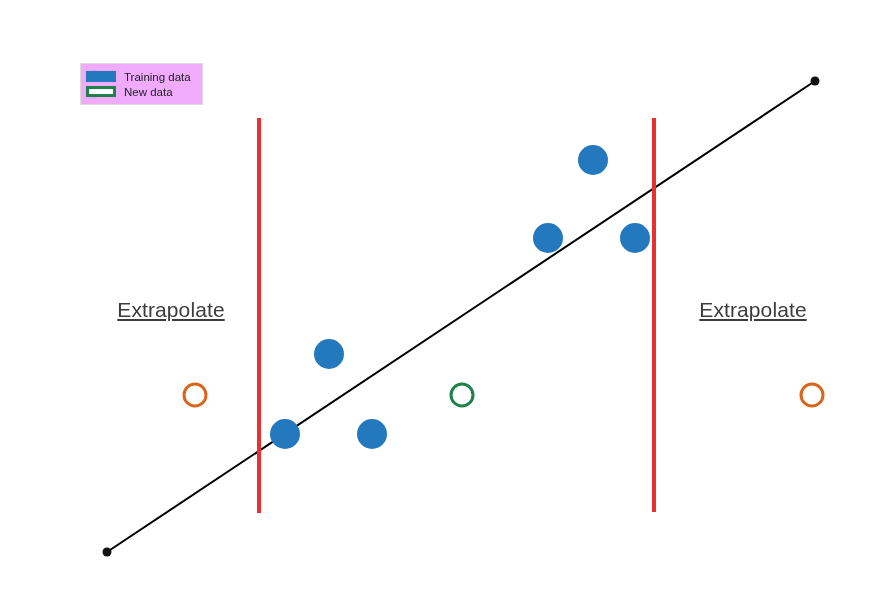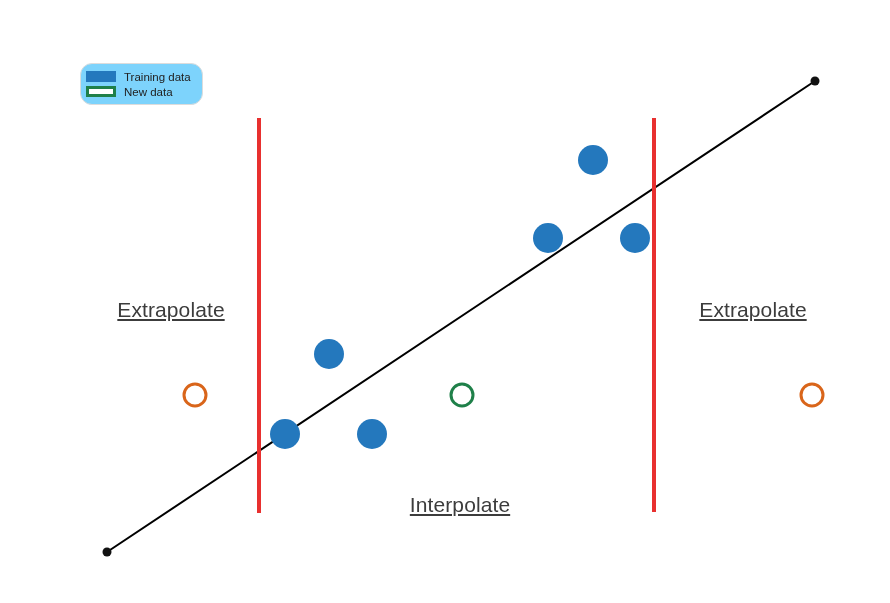--- a/index.html
+++ b/index.html
@@ -35,23 +35,23 @@
     letter-spacing: 0.1px;
     text-decoration: underline;
   }
   #legend {
     position: absolute;
     left: 80px;
     top: 63px;
     width: 123px;
     height: 42px;
     box-sizing: border-box;
-    background: #7dd3fc;
+    background: #f0abfc;
     border: 1px solid #dcdcdc;
-    border-radius: 12px;
+    border-radius: 0;
     padding: 5px 6px 5px 5px;
     display: flex;
     flex-direction: column;
     justify-content: space-between;
   }
   .legend-row {
     display: flex;
     align-items: center;
     height: 15px;
   }
@@ -95,21 +95,20 @@
         <circle cx="462" cy="395" r="11" fill="none" stroke="#1f8049" stroke-width="3"></circle>
       </g>
       <g>
         <circle cx="195" cy="395" r="11" fill="none" stroke="#d9651a" stroke-width="3"></circle>
         <circle cx="812" cy="395" r="11" fill="none" stroke="#d9651a" stroke-width="3"></circle>
       </g>
     </svg>
 
   <div class="region-label" style="left:171px; top:310px;">Extrapolate</div>
 
-  <div class="region-label" style="left:460px; top:505px;">Interpolate</div>
 
   <div class="region-label" style="left:753px; top:310px;">Extrapolate</div>
 
   <div id="legend">
     <div class="legend-row">
       <span class="legend-swatch" style="background:#2478bd; border:1px solid #2478bd;"></span>
       <span class="legend-text">Training data</span>
     </div>
     <div class="legend-row">
       <span class="legend-swatch" style="background:#ffffff; border:3px solid #1f8049;"></span>

